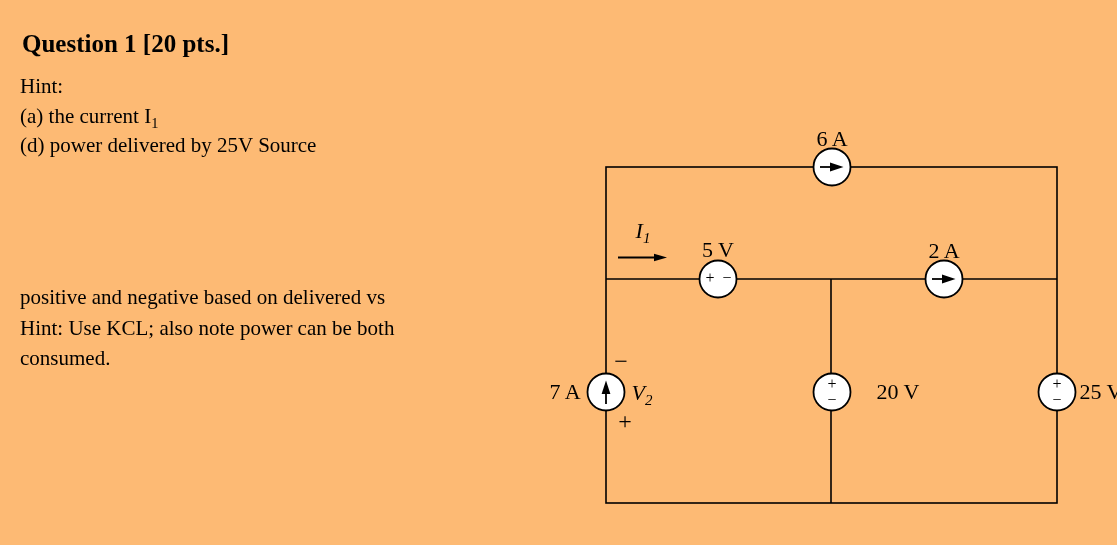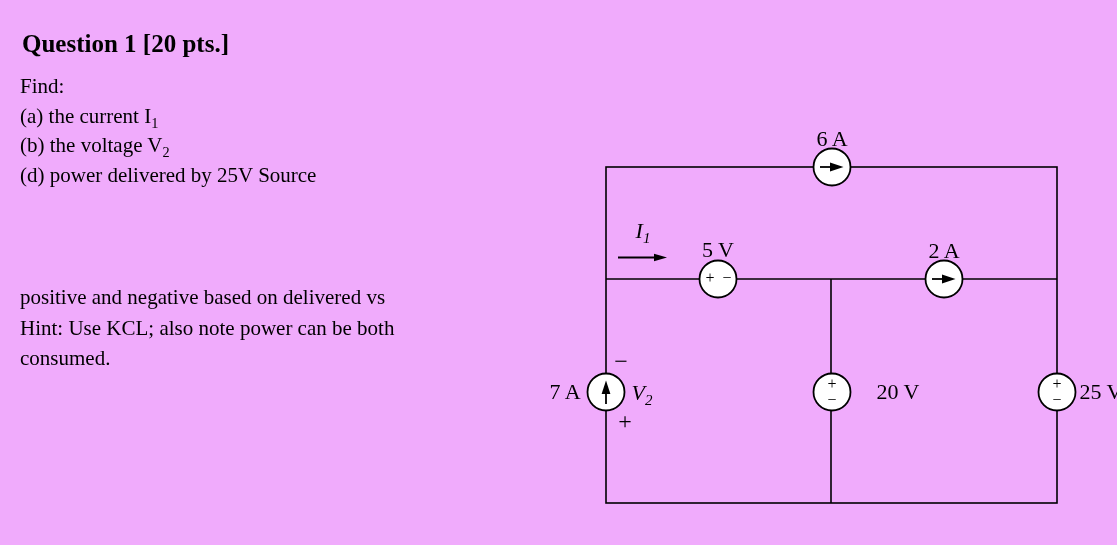--- a/index.html
+++ b/index.html
@@ -1,16 +1,16 @@
 <!DOCTYPE html>
 <html><head>
 <meta charset="utf-8">
 <style>
   html,body{margin:0;padding:0;background:#ffffff;}
-  #page{position:relative;width:1117px;height:545px;background:#f0abfc;color:#000000;
+  #page{position:relative;width:1117px;height:545px;background:#fdba74;color:#000000;
         font-family:"Liberation Serif", serif;overflow:hidden;}
   .title{position:absolute;left:22px;top:30px;font-size:25px;font-weight:bold;white-space:nowrap;}
   .find-block{position:absolute;left:20px;top:72px;font-size:21px;line-height:29.5px;white-space:nowrap;}
   .hint-block{position:absolute;left:20px;top:282px;font-size:21px;line-height:30.5px;white-space:nowrap;}
   sub{font-size:68%;line-height:0;}
   .circuit{position:absolute;left:0;top:0;width:1112px;height:545px;margin-left:26px;}
   .circuit svg{position:absolute;left:0;top:0;}
   .cc{position:absolute;transform:translate(-50%,-50%);white-space:nowrap;}
   .clbl{font-size:22px;}
   .ital{font-style:italic;text-align:right;}
@@ -18,23 +18,22 @@
   .pol-out{font-size:24px;}       
 </style>
 </head>
 <body>
 
 <div id="page">
 
   <div class="title">Question 1 [20 pts.]</div>
 
   <div class="find-block">
-    <div>Find:</div>
+    <div>Hint:</div>
     <div><span>(a) the current </span><span>I</span><sub>1</sub></div>
-    <div><span>(b) the voltage </span><span>V</span><sub>2</sub></div>
     <div><span>(d) power delivered by 25V Source</span><span></span><sub></sub></div>
   </div>
 
   <div class="hint-block">
     <div>positive and negative based on delivered vs</div>
     <div>Hint: Use KCL; also note power can be both</div>
     <div>consumed.</div>
   </div>
 
   <div class="circuit">

